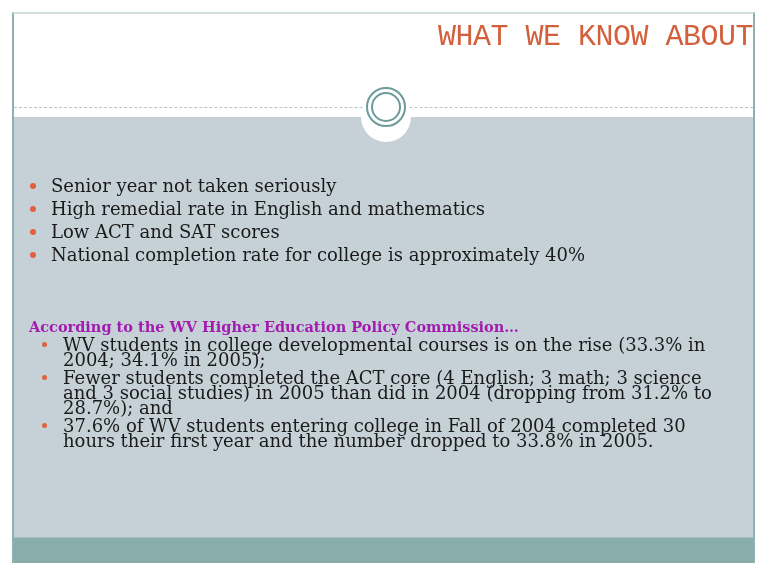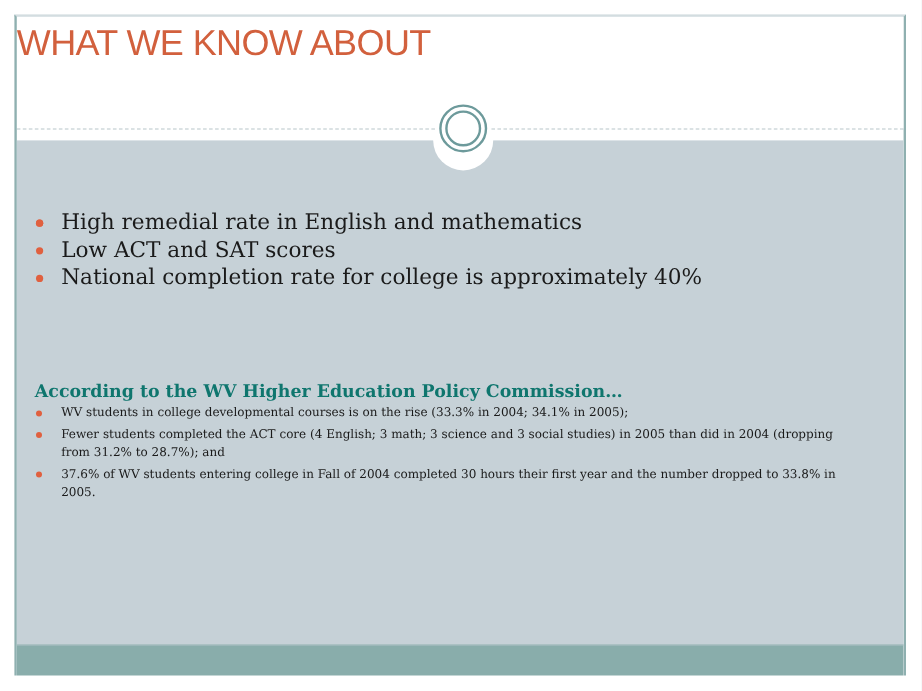--- a/index.html
+++ b/index.html
@@ -33,23 +33,23 @@
       top: 0;
       width: 100%;
       height: 93px;
       background: #ffffff;
     }
     .title {
       position: absolute;
       left: 0;
       right: 0;
       top: 6px;
-      text-align: left;
+      text-align: right;
       color: #d2603d;
-      font-family: Liberation Sans, sans-serif;
+      font-family: Liberation Mono, monospace;
       font-size: 30px;
       line-height: 34px;
       letter-spacing: -0.5px;
     }
     .title span { display: block; }
     .dotted-rule {
       position: absolute;
       left: 0;
       right: 0;
       top: 93px;
@@ -125,31 +125,31 @@
       border-radius: 50%;
       background: #e0603f;
     }
     .bullets-main .bullet-dot { top: 9px; }
     .section-heading {
       position: absolute;
       left: 15px;
       top: 304px;
       font-size: 14.5px;
       font-weight: bold;
-      color: #0f766e;
+      color: #a21caf;
       line-height: 18px;
     }
     .bullets-sub {
       position: absolute;
-      left: 0;
+      left: 12px;
       top: 323px;
       margin: 0;
       padding: 0;
       list-style: none;
-      font-size: 10px;
+      font-size: 18px;
       line-height: 15px;
       color: #1a1a1a;
     }
     .bullets-sub li { margin-bottom: 3px; width: 660px; }
     .bullets-sub .bullet-dot { top: 5px; width: 5px; height: 5px; }
   </style>
 </head>
 <body>
 
 <div class="slide-frame">
@@ -160,20 +160,21 @@
   </div>
   <div class="dotted-rule"></div>
   <div class="content-band"></div>
   <div class="ornament-notch"></div>
   <div class="ornament-ring"></div>
   <div class="footer-band"></div>
 
   <ul class="bullets-main">
     <li>
       <span class="bullet-dot"></span>
+      <span>Senior year not taken seriously</span>
     </li>
     <li>
       <span class="bullet-dot"></span>
       <span>High remedial rate in English and mathematics</span>
     </li>
     <li>
       <span class="bullet-dot"></span>
       <span>Low ACT and SAT scores</span>
     </li>
     <li>

